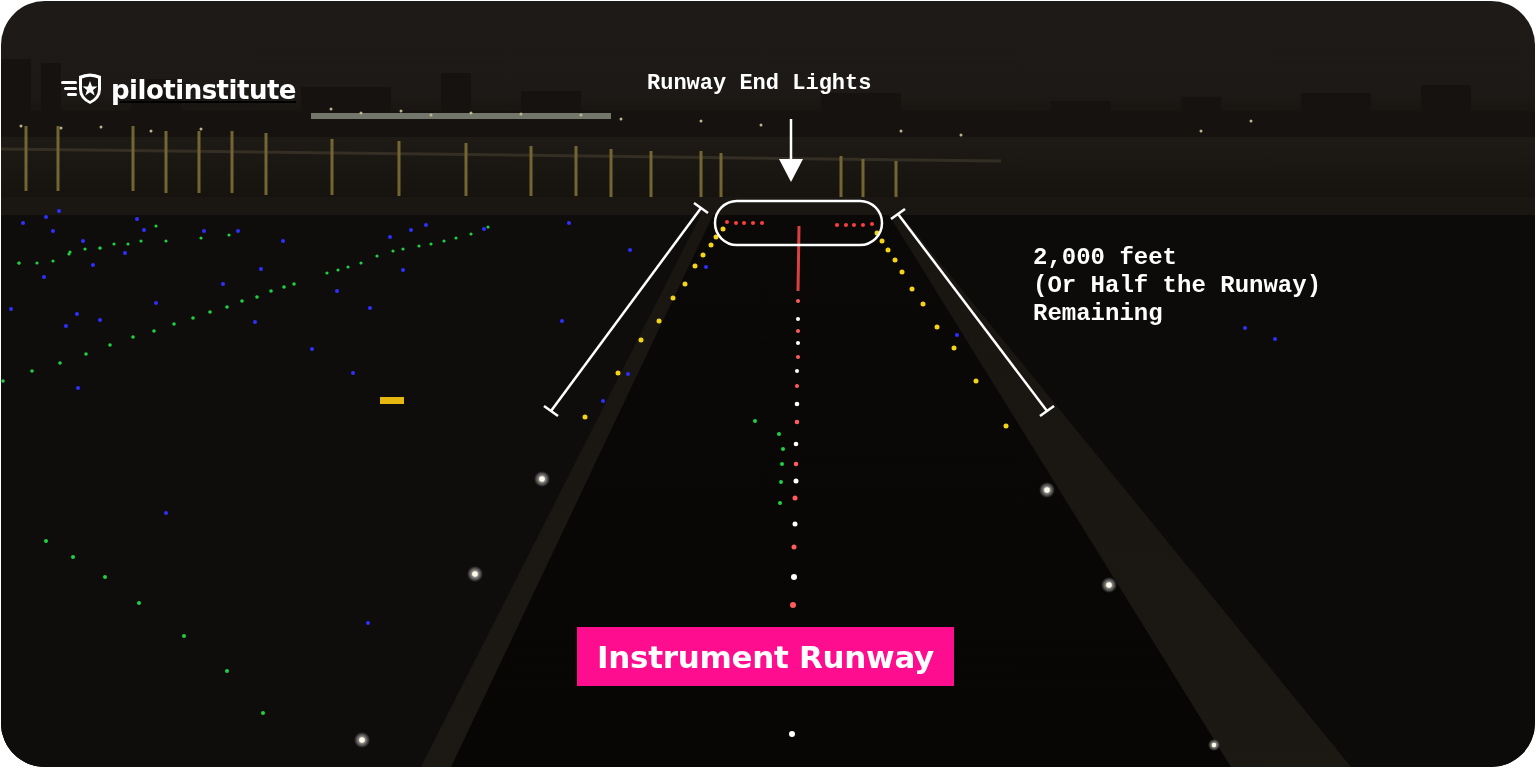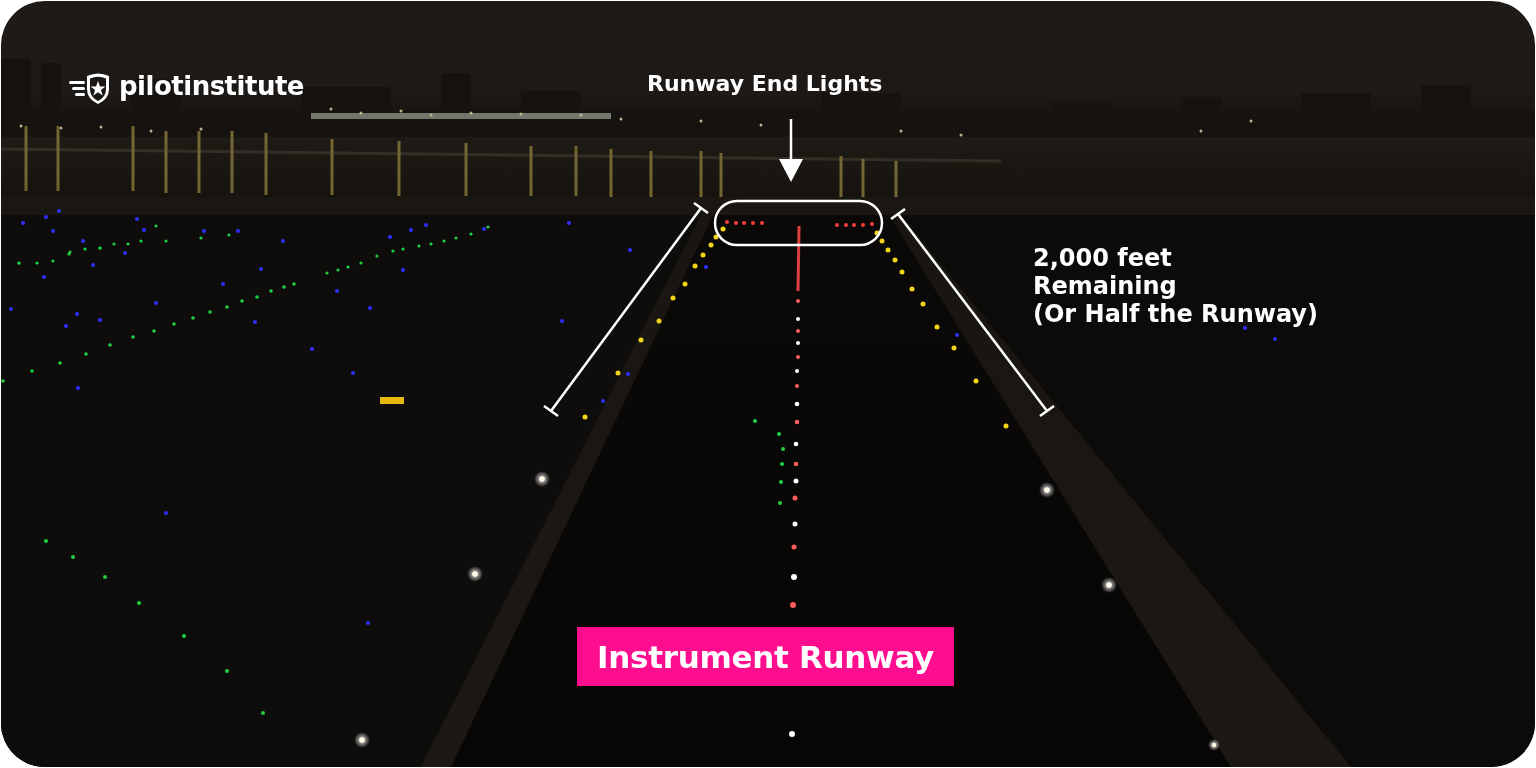--- a/index.html
+++ b/index.html
@@ -3,23 +3,23 @@
 <meta charset="utf-8">
 <style>
   html, body { margin:0; padding:0; background:#ffffff; }
   body { width:1536px; height:768px; overflow:hidden; font-family:"DejaVu Sans", sans-serif; }
   .frame {
     position:absolute; left:1px; top:1px; width:1534px; height:766px;
     border-radius:44px; overflow:hidden;
     background: linear-gradient(180deg, #1d1a17 0%, #1c1916 12%, #16130f 16%, #13110e 22%, #0d0b09 30%, #0c0a08 60%, #0a0807 100%);
   }
   .scene { position:absolute; left:0; top:0; width:1534px; height:766px; }
-  .logo { position:absolute; left:68px; top:70px; display:flex; align-items:flex-start; gap:4px; }
+  .logo { position:absolute; left:60px; top:70px; display:flex; align-items:flex-end; gap:4px;text-decoration:underline; }
   .logo-text { color:#ffffff; font-weight:bold; font-size:26px; letter-spacing:-0.5px; }
-  .label { position:absolute; color:#ffffff; font-weight:bold; }
+  .label { position:absolute; color:#ffffff; font-weight:bold;font-family:Liberation Mono, monospace; }
   .label-end { left:646px; top:70px; font-size:22px; }
   .label-remaining { left:1032px; top:243px; font-size:24px; line-height:28px; }
   .badge {
     position:absolute; left:576px; top:626px; width:377px; height:59px;
     background:#ff0d8f; color:#ffffff; font-weight:bold; font-size:31px;
     display:flex; align-items:center; justify-content:center; letter-spacing:-0.3px;
   }
 </style>
 </head>
 <body>
@@ -330,18 +330,18 @@
       <path d="M21 7.5 Q29 4 37 7.5 L37 18 Q37 26 29 30 Q21 26 21 18 Z" fill="#1a1613"></path>
       <polygon fill="#ffffff" points="29,10 31,15.5 36.5,15.5 32,19 33.7,24.5 29,21.2 24.3,24.5 26,19 21.5,15.5 27,15.5"></polygon>
     </svg>
     <span class="logo-text">pilotinstitute</span>
   </div>
 
   <div class="label label-end">Runway End Lights</div>
 
   <div class="label label-remaining">
     <div>2,000 feet</div>
+    <div>(Or Half the Runway)</div>
     <div>Remaining</div>
-    <div>(Or Half the Runway)</div>
   </div>
 
   <div class="badge">Instrument Runway</div>
 </div>
 
 </body></html>

